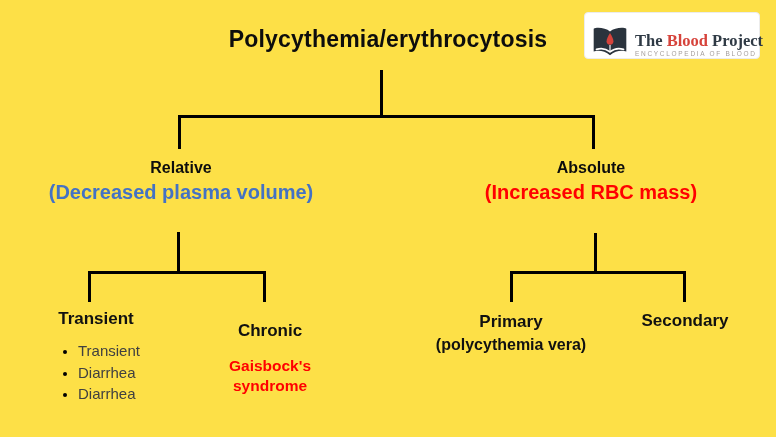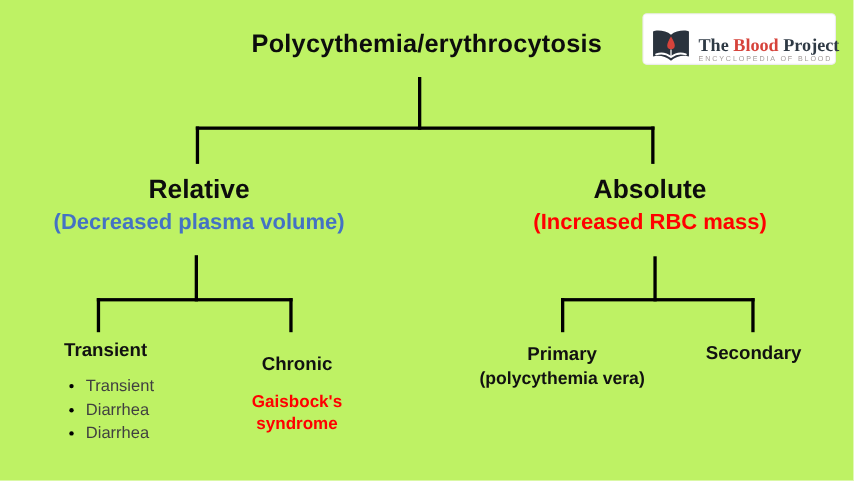--- a/index.html
+++ b/index.html
@@ -1,17 +1,17 @@
 <!DOCTYPE html>
 <html style="--accent-blue: #4472C4; --accent-red: #FF0000; --line-black: #000000; --list-gray: #404040; --logo-dark: #2F3A45; --logo-red: #D6433B; --logo-tagline-gray: #A39D9B;"><head>
 <meta charset="utf-8">
 <style>
   html,body{margin:0;padding:0;background:#ffffff;}
   #canvas{
-    position:relative;width:776px;height:437px;background:#bef264;overflow:hidden;
+    position:relative;width:776px;height:437px;background:#fde047;overflow:hidden;
     font-family:"Liberation Sans",sans-serif;
   }
   .line{position:absolute;background:var(--line-black,#000);}
   
   .title{
     position:absolute;left:0;top:26px;width:776px;text-align:center;
     font-size:23px;font-weight:bold;color:#0d0d0d;letter-spacing:.2px;
   }
   
   .logo{
@@ -25,21 +25,21 @@
     font-family:"Liberation Serif",serif;font-weight:bold;font-size:16.5px;
     color:var(--logo-dark,#2f3a45);white-space:nowrap;
   }
   .logo-name .blood{color:var(--logo-red,#d6433b);}
   .logo-tagline{
     font-size:6.5px;letter-spacing:1.7px;color:var(--logo-tagline-gray,#a39d9b);
     margin-top:2px;white-space:nowrap;
   }
   
   .node-l1{position:absolute;top:158px;width:322px;text-align:center;}
-  .node-l1 .lbl{font-size:24px;font-weight:bold;color:#0d0d0d;line-height:1.25;}
+  .node-l1 .lbl{font-size:16px;font-weight:bold;color:#0d0d0d;line-height:1.25;}
   .node-l1 .sub{font-size:20px;font-weight:bold;line-height:1.45;}
   #node-relative{left:20px;}
   #node-absolute{left:430px;}
   #node-relative .sub{color:var(--accent-blue,#4472C4);}
   #node-absolute .sub{color:var(--accent-red,#ff0000);}
   
   .node-l2{position:absolute;text-align:center;font-weight:bold;color:#111;}
   #node-transient{left:31px;top:309px;width:130px;font-size:17px;}
   #node-chronic{left:205px;top:309px;width:130px;font-size:17px;margin-top:12px;}
   #node-primary{left:431px;top:311px;width:160px;font-size:17px;line-height:1.35;}

